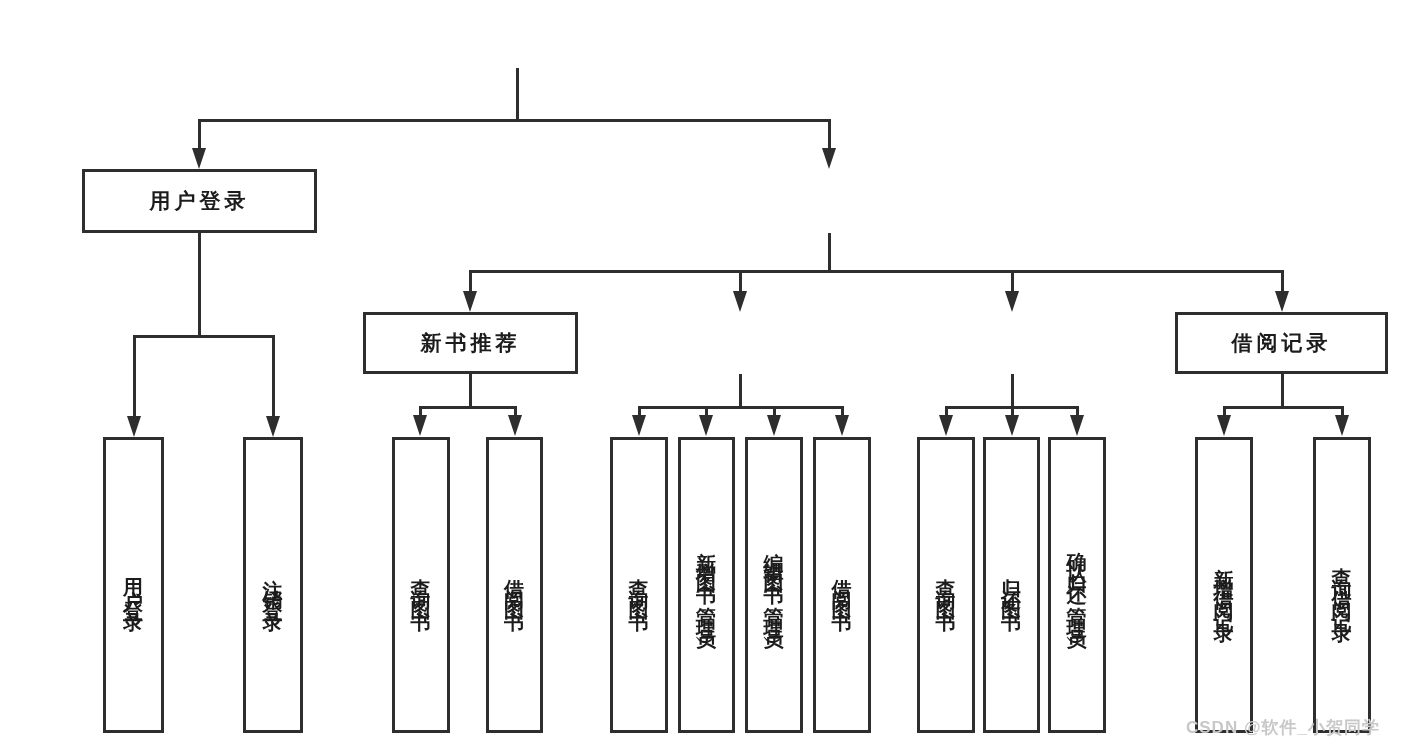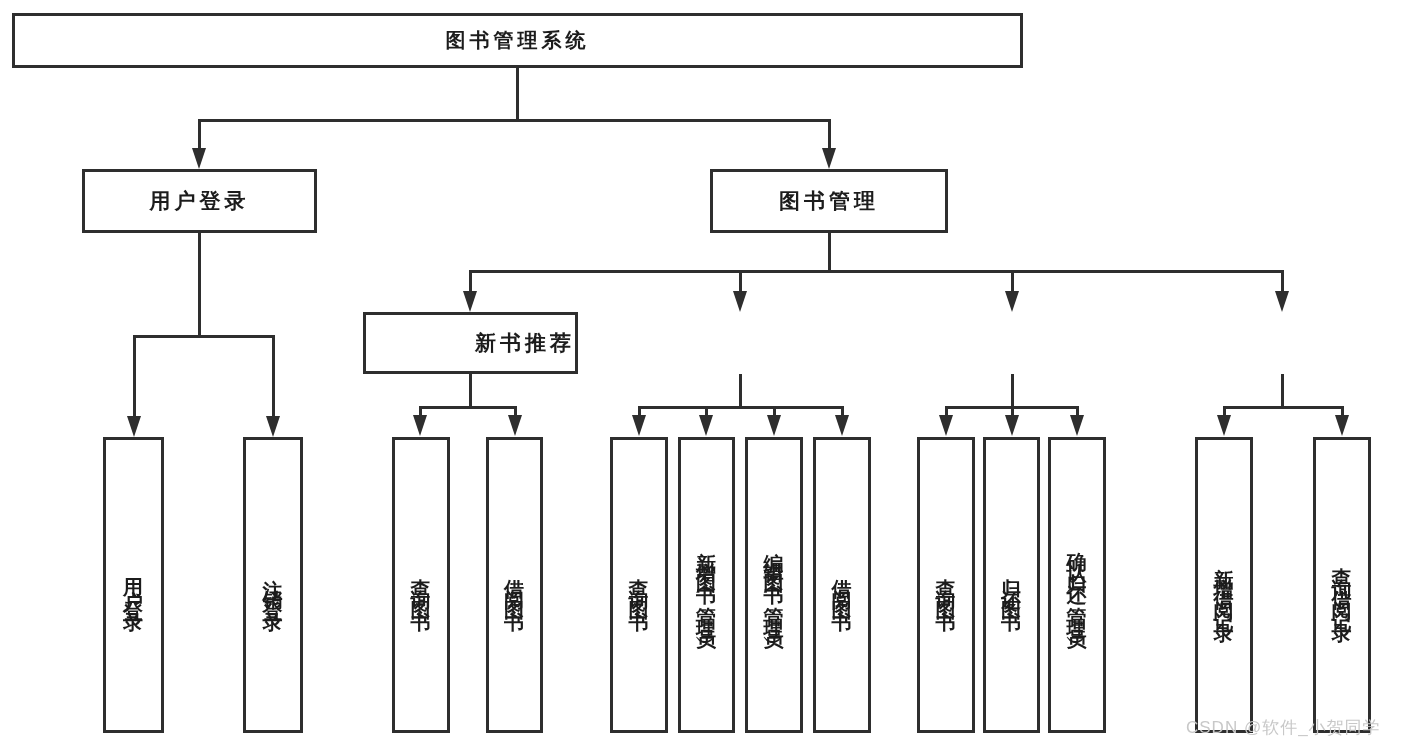--- a/index.html
+++ b/index.html
@@ -46,70 +46,67 @@
     position:absolute;
     width:0;height:0;
     border-left:7px solid transparent;
     border-right:7px solid transparent;
     border-top:21px solid var(--line);
   }
   .watermark{
     position:absolute;
     left:1186px;top:716px;
     font-size:17px;
-    font-weight:400;
+    font-weight:700;
     letter-spacing:1px;
     color:var(--wm);
     z-index:10;
     white-space:nowrap;
   }
 </style>
 </head>
 <body>
 
 <div class="canvas">
 
-  <div class="box root-box" style="left:12px;top:13px;width:1011px;height:55px;">
-    <span>图书管理系统</span>
-  </div>
 
   <div class="vline" style="left:516px;top:68px;height:54px;"></div>
   <div class="hline" style="left:198px;top:119px;width:632px;"></div>
   <div class="vline" style="left:198px;top:119px;height:29px;"></div>
   <div class="arrow" style="left:192px;top:148px;"></div>
   <div class="vline" style="left:828px;top:119px;height:29px;"></div>
   <div class="arrow" style="left:822px;top:148px;"></div>
 
   <div class="box" style="left:82px;top:169px;width:235px;height:64px;">
     <span>用户登录</span>
-  </div>
-  <div class="box" style="left:710px;top:169px;width:238px;height:64px;">
-    <span>图书管理</span>
   </div>
 
   <div class="vline" style="left:198px;top:233px;height:104px;"></div>
   <div class="hline" style="left:133px;top:335px;width:142px;"></div>
   <div class="vline" style="left:133px;top:335px;height:81px;"></div>
   <div class="arrow" style="left:127px;top:416px;"></div>
   <div class="vline" style="left:272px;top:335px;height:81px;"></div>
   <div class="arrow" style="left:266px;top:416px;"></div>
 
   <div class="vline" style="left:828px;top:233px;height:39px;"></div>
   <div class="hline" style="left:469px;top:270px;width:815px;"></div>
   <div class="vline" style="left:469px;top:270px;height:21px;"></div>
   <div class="arrow" style="left:463px;top:291px;"></div>
   <div class="vline" style="left:739px;top:270px;height:21px;"></div>
   <div class="arrow" style="left:733px;top:291px;"></div>
   <div class="vline" style="left:1011px;top:270px;height:21px;"></div>
   <div class="arrow" style="left:1005px;top:291px;"></div>
   <div class="vline" style="left:1281px;top:270px;height:21px;"></div>
   <div class="arrow" style="left:1275px;top:291px;"></div>
 
-  <div class="box" style="left:363px;top:312px;width:215px;height:62px;justify-content:flex-end;">
+  <div class="box" style="left:363px;top:312px;width:215px;height:62px;">
     <span>新书推荐</span>
+  </div>
+  <div class="box" style="left:1175px;top:312px;width:213px;height:62px;">
+    <span>借阅记录</span>
   </div>
 
   <div class="vline" style="left:469px;top:374px;height:34px;"></div>
   <div class="hline" style="left:419px;top:406px;width:98px;"></div>
   <div class="vline" style="left:419px;top:406px;height:9px;"></div>
   <div class="arrow" style="left:413px;top:415px;"></div>
   <div class="vline" style="left:514px;top:406px;height:9px;"></div>
   <div class="arrow" style="left:508px;top:415px;"></div>
 
   <div class="vline" style="left:739px;top:374px;height:34px;"></div>

